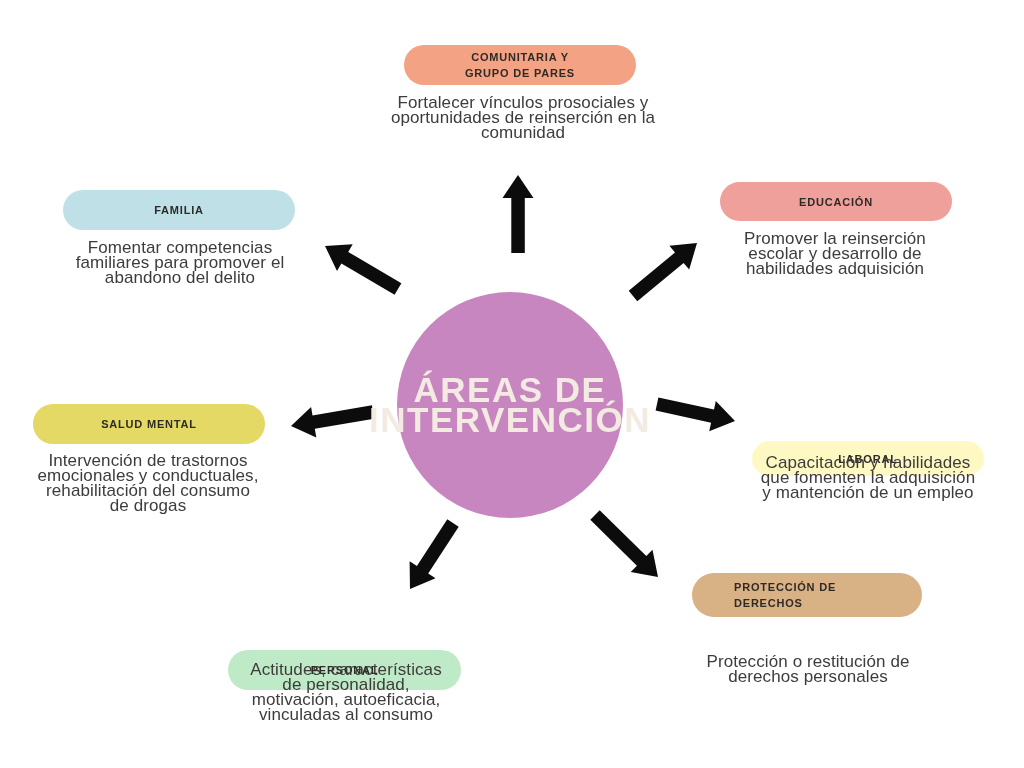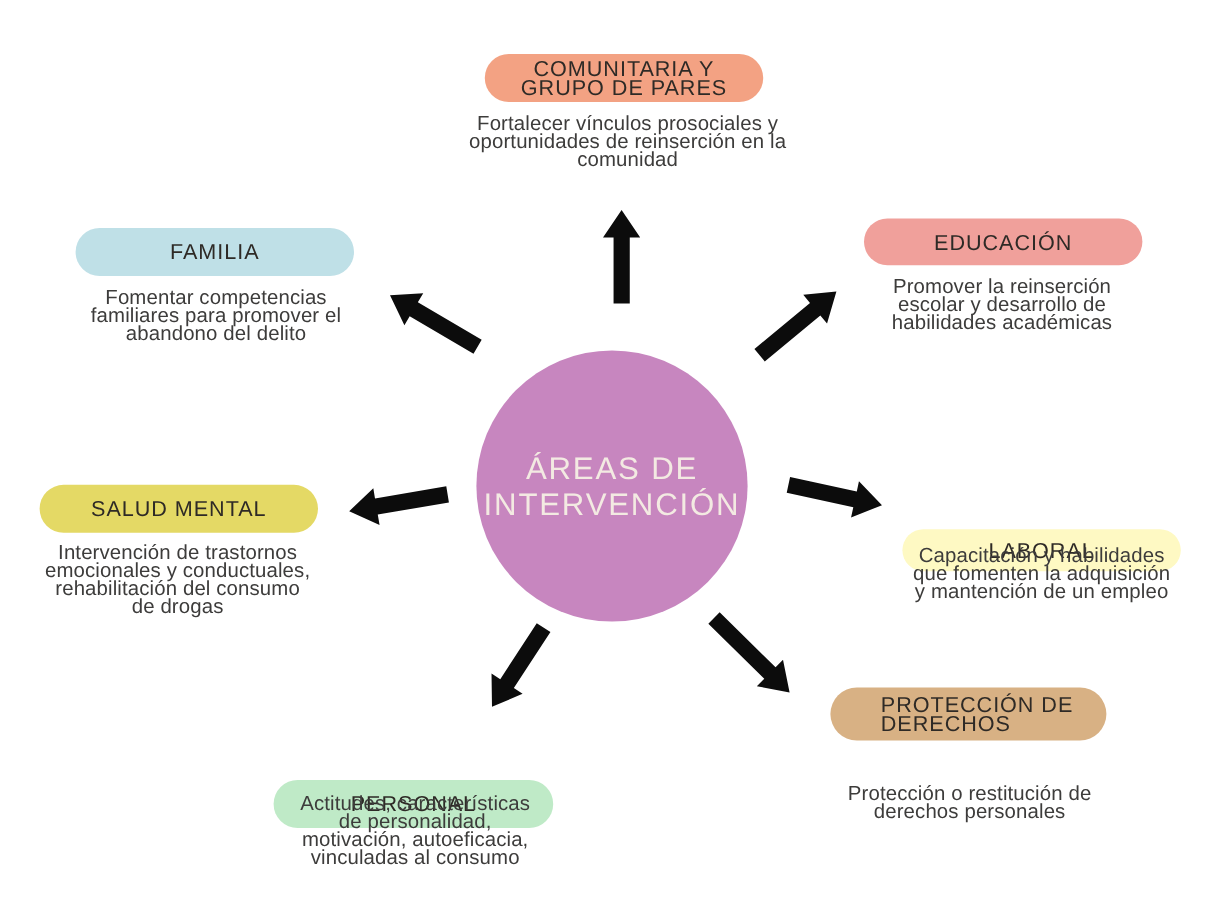--- a/index.html
+++ b/index.html
@@ -11,32 +11,32 @@
     font-family:"Liberation Sans","DejaVu Sans",sans-serif;
   }
   .arrows-svg{position:absolute;left:0;top:0;width:1024px;height:768px;pointer-events:none;}
   .center-circle{
     position:absolute;left:397px;top:292px;width:226px;height:226px;
     border-radius:50%;
     display:flex;align-items:center;justify-content:center;text-align:center;
   }
   .center-title{
     white-space:pre-line;
-    font-size:26px;font-weight:400;line-height:30px;letter-spacing:1.5px;
+    font-size:35px;font-weight:700;line-height:30px;letter-spacing:1.5px;
     text-transform:uppercase;
   }
   .pill{
     position:absolute;
     border-radius:22px;
     display:flex;align-items:center;justify-content:center;text-align:center;
     box-sizing:border-box;
   }
   .pill-label{
     white-space:pre-line;
-    font-size:18px;font-weight:400;line-height:16px;letter-spacing:0.8px;
+    font-size:11px;font-weight:700;line-height:16px;letter-spacing:0.8px;
     color:#2e2a26;text-transform:uppercase;
   }
   .pill--left{justify-content:flex-start;text-align:left;padding-left:42px;}
   .desc{
     position:absolute;
     white-space:pre-line;text-align:center;
     font-size:17px;line-height:15px;font-weight:500;
     color:#3d3c3b;letter-spacing:0.1px;
   }
 </style>
@@ -66,21 +66,21 @@
   </div>
   <div class="desc" style="left:363px;top:95px;width:320px;">Fortalecer vínculos prosociales y
 oportunidades de reinserción en la
 comunidad</div>
 
   <div class="pill" style="left: 720px; top: 182px; width: 232px; height: 39px; background: rgb(240, 160, 155);">
     <span class="pill-label">EDUCACIÓN</span>
   </div>
   <div class="desc" style="left:675px;top:231px;width:320px;">Promover la reinserción
 escolar y desarrollo de
-habilidades académicas</div>
+habilidades adquisición</div>
 
   <div class="pill" style="left: 752px; top: 405px; width: 232px; height: 35px; background: #fef9c3; margin-top: 36px;">
     <span class="pill-label">LABORAL</span>
   </div>
   <div class="desc" style="left:708px;top:455px;width:320px;">Capacitación y habilidades
 que fomenten la adquisición
 y mantención de un empleo</div>
 
   <div class="pill pill--left" style="left: 692px; top: 573px; width: 230px; height: 44px; background: rgb(216, 177, 132);">
     <span class="pill-label">PROTECCIÓN DE

